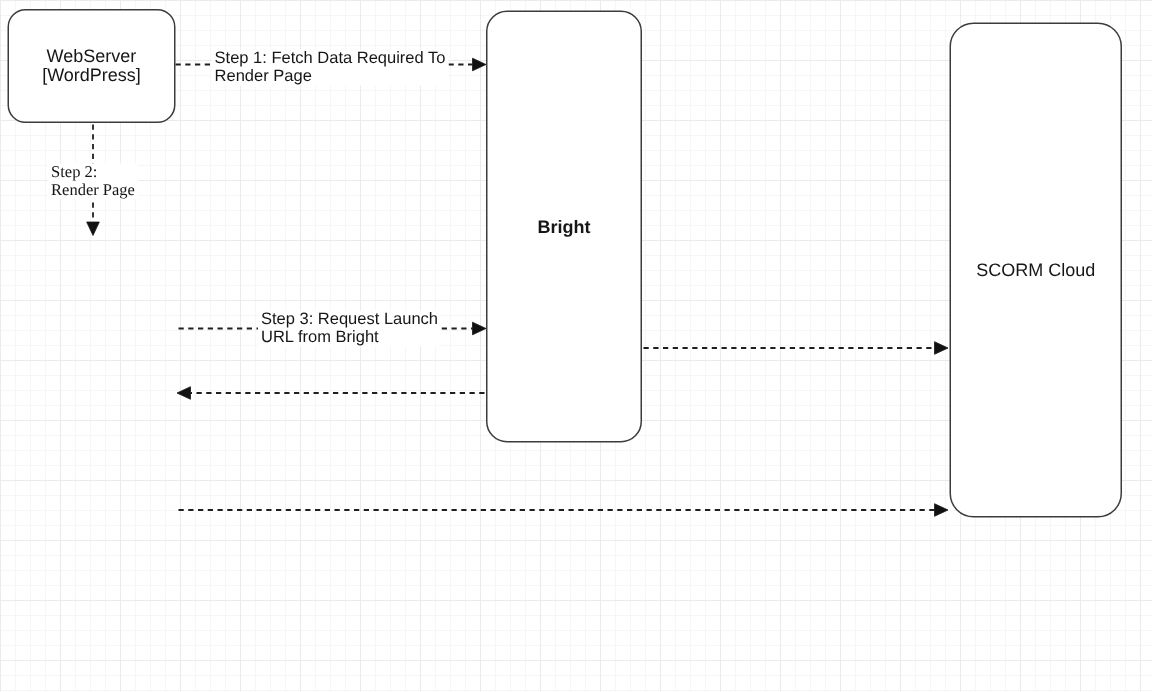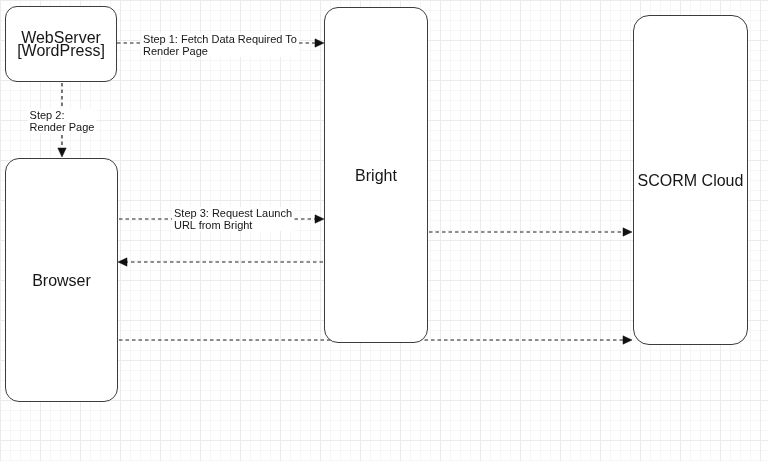--- a/index.html
+++ b/index.html
@@ -43,42 +43,42 @@
   .node {
     position: absolute;
     box-sizing: border-box;
     background: #ffffff;
     border: 1.5px solid #3c3c3c;
     border-radius: 14px;
     display: flex;
     align-items: center;
     justify-content: center;
     text-align: center;
-    font-size: 16px;
+    font-size: 12px;
     line-height: 13px;
     color: #161616;
     white-space: pre-line;
   }
   #node-webserver { left: 5px;   top: 6px;   width: 112px; height: 76px;  border-radius: 12px; }
   #node-browser   { left: 5px;   top: 158px; width: 113px; height: 244px; }
-  #node-bright    { left: 324px; top: 7px;   width: 104px; height: 336px; }
+  #node-bright    { left: 324px; top: 7px;   width: 104px; height: 288px; font-weight: bold; }
   #node-scorm     { left: 633px; top: 15px;  width: 115px; height: 330px; border-radius: 16px; }
   .edge-label {
     position: absolute;
     transform: translate(-50%, -50%);
     background: #ffffff;
     padding: 0 2px;
     font-size: 11px;
     line-height: 12px;
     color: #161616;
     text-align: left;
     white-space: pre-line;
   }
   #label-step1 { left: 220px; top: 45px;  }
-  #label-step2 { left: 62px;  top: 121px; }
+  #label-step2 { left: 62px;  top: 121px; font-family: Liberation Serif, serif; }
   #label-step3 { left: 221px; top: 219px; margin-left: 12px; }
   #label-step4 { left: 530px; top: 232px; }
   #label-step5 { left: 222px; top: 262px; }
   #label-step6 { left: 362px; top: 341px; }
 </style>
 </head>
 <body>
 
 <div class="canvas">
 
@@ -112,23 +112,20 @@
     <g>
       <path class="dash" d="M119,340 H623"></path>
       <polygon class="head" points="632,340 623,335.8 623,344.2"></polygon>
     </g>
   </svg>
 
   <div class="node" id="node-webserver">
     <span>WebServer
 [WordPress]</span>
   </div>
-  <div class="node" id="node-browser">
-    <span>Browser</span>
-  </div>
   <div class="node" id="node-bright">
     <span>Bright</span>
   </div>
   <div class="node" id="node-scorm">
     <span>SCORM Cloud</span>
   </div>
 
   <div class="edge-label" id="label-step1">Step 1: Fetch Data Required To
 Render Page</div>
   <div class="edge-label" id="label-step2">Step 2:

